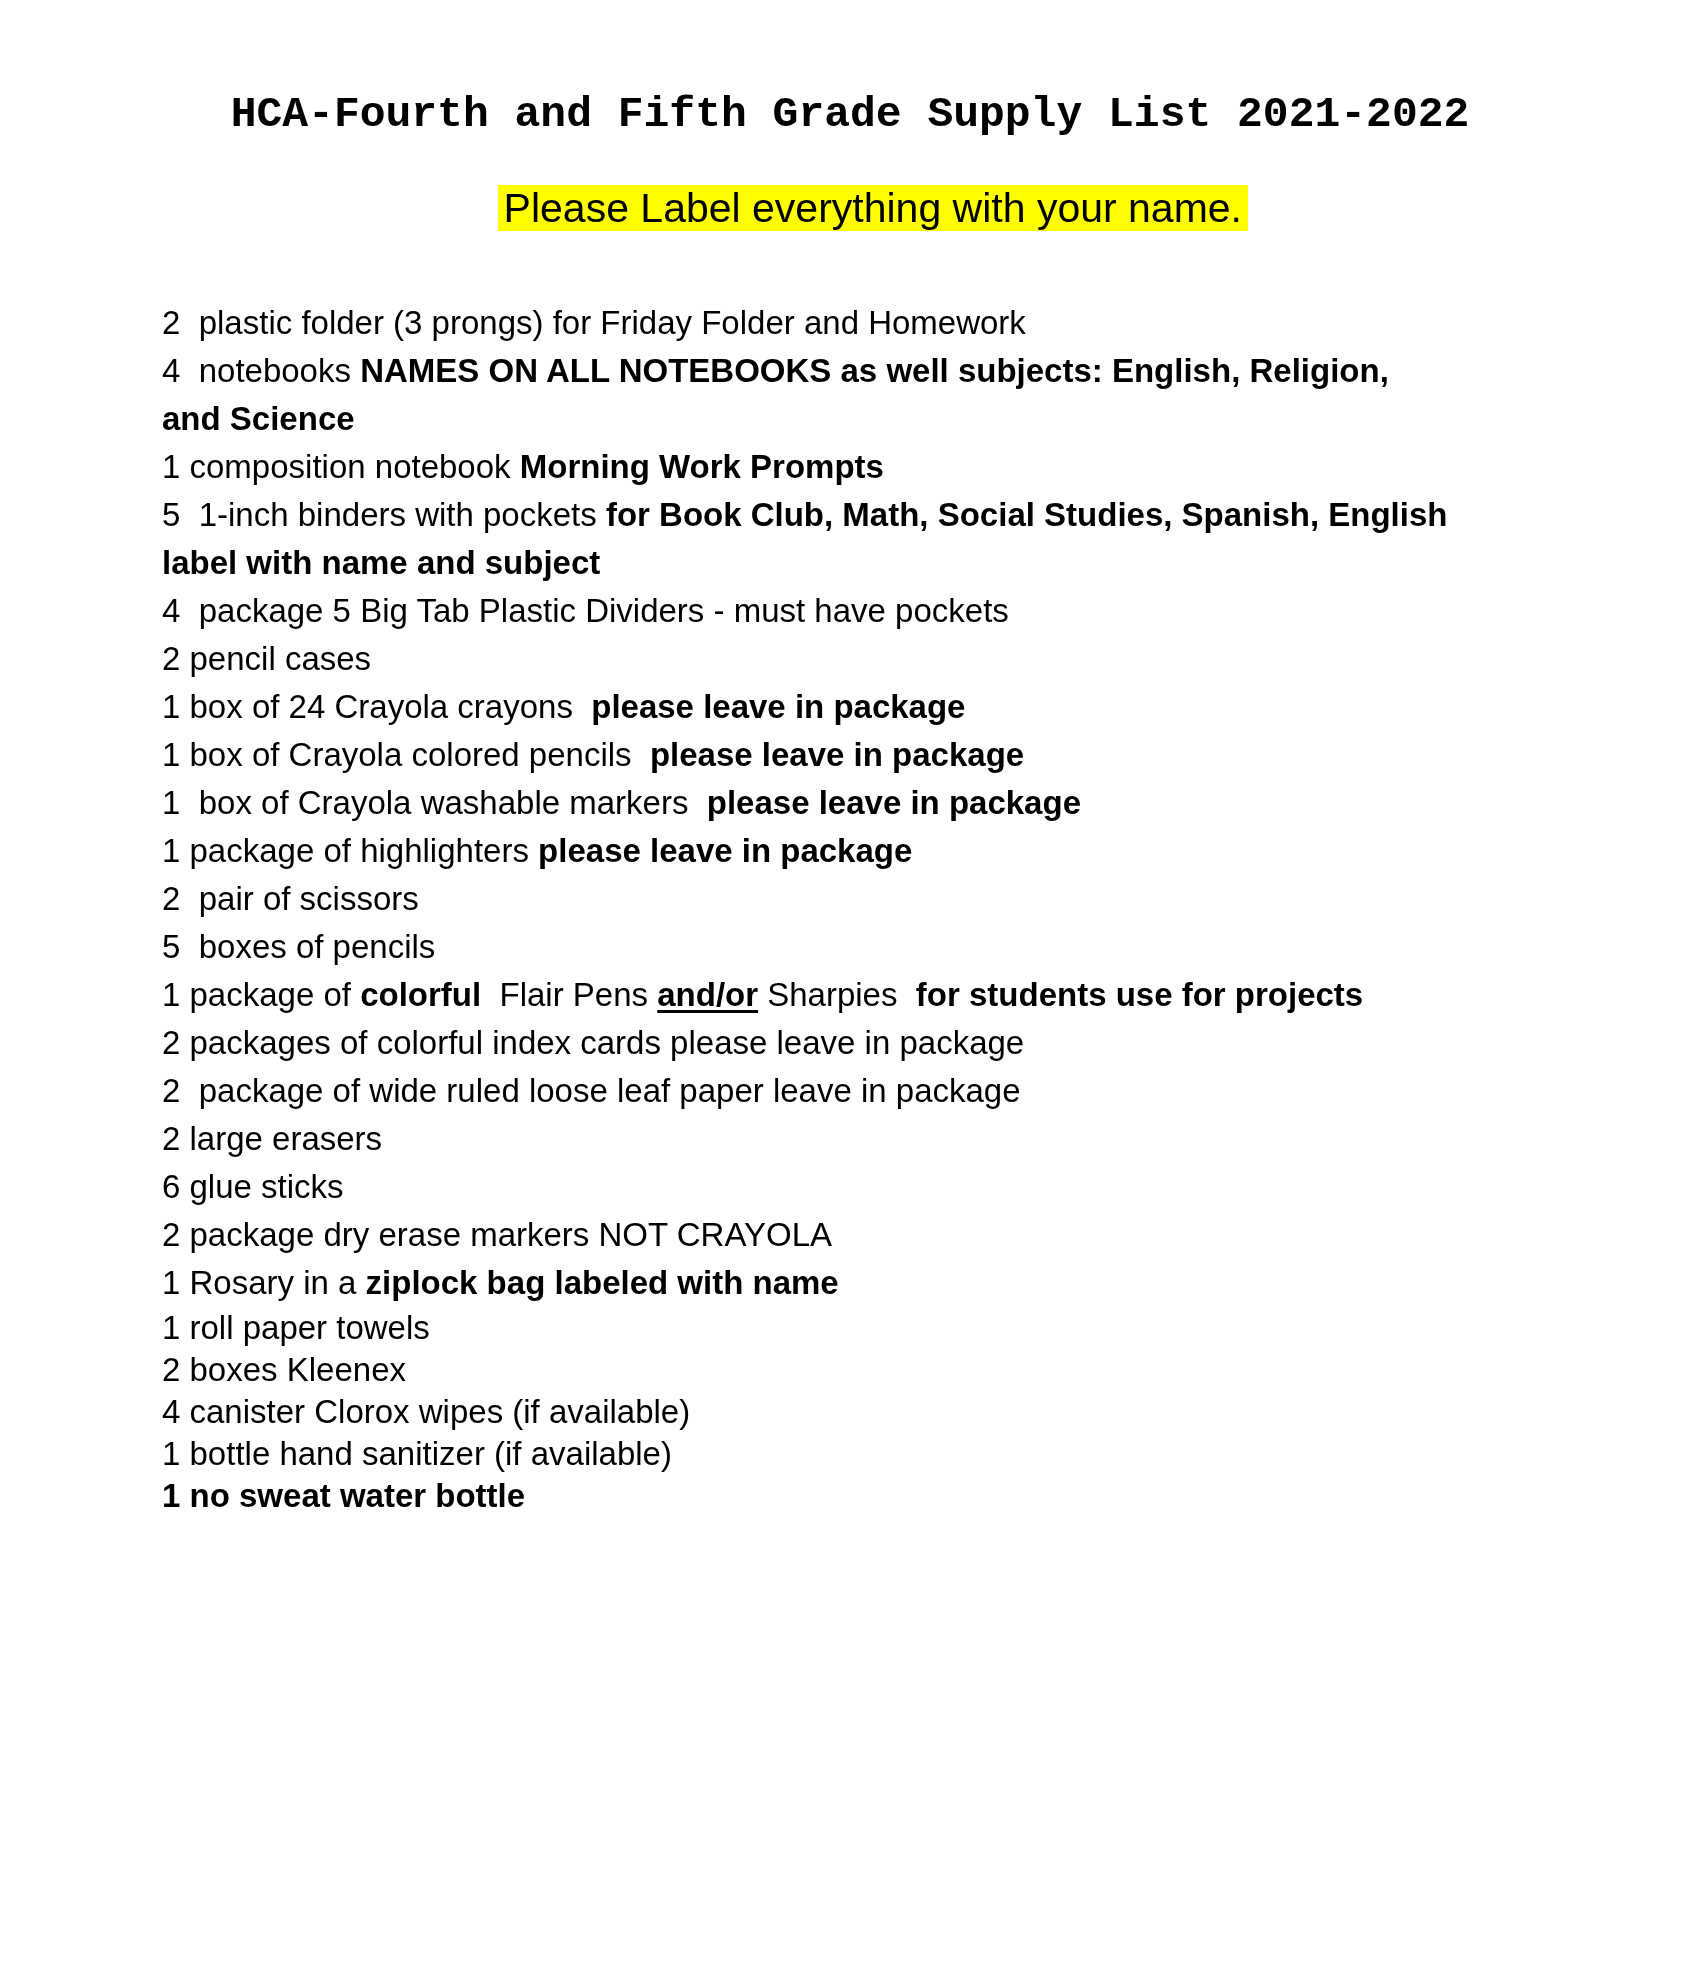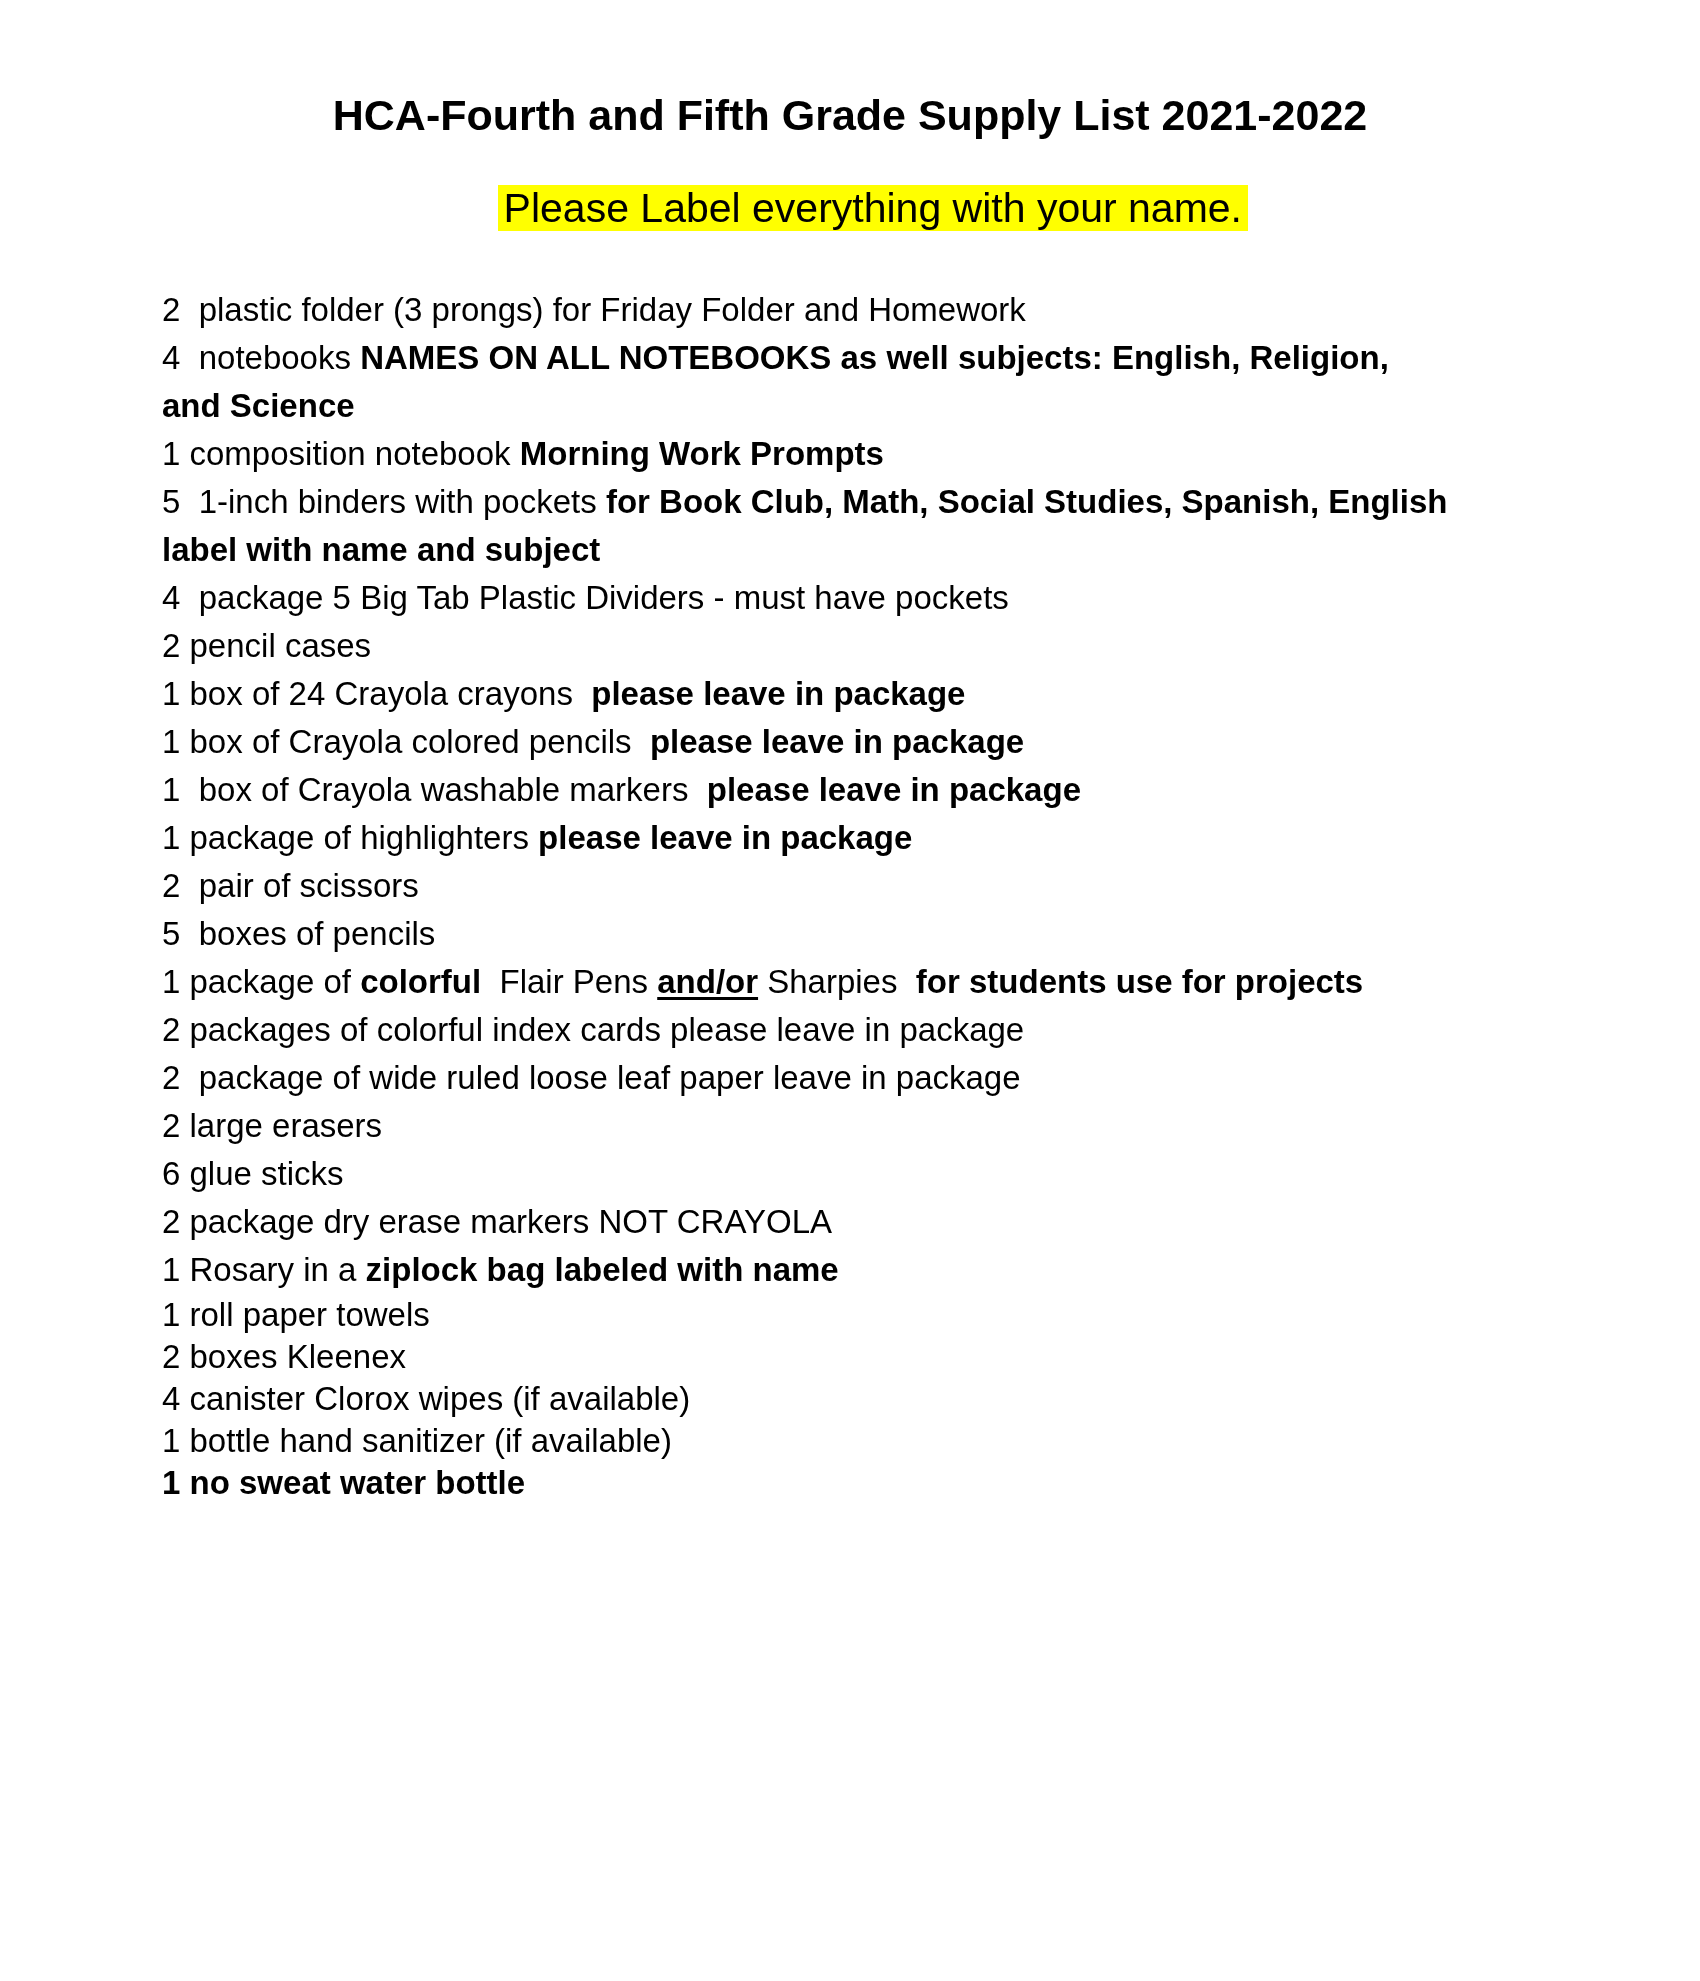--- a/index.html
+++ b/index.html
@@ -16,34 +16,35 @@
     font-family: "Liberation Sans", "DejaVu Sans", sans-serif;
     overflow: hidden;
   }
   .doc-title {
     margin-top: 90px;
     text-align: center;
     font-size: 43px;
     line-height: 50px;
     font-weight: bold;
     white-space: pre;
+    font-family: Liberation Mono, monospace;
   }
   .doc-subtitle {
     margin-top: 8px;
     text-align: center;
     font-size: 41px;
     line-height: 40px;
     white-space: pre;
   }
   .hl {
     background: #ffff00;
     padding: 0 6px;
   }
   .supply-list {
-    margin-top: 18px;
+    margin-top: 31px;
     padding-left: 162px;
     padding-right: 50px;
   }
   .line {
     font-size: 33px;
     line-height: 48px;
     white-space: pre;
   }
   .line.tight {
     line-height: 42px;

